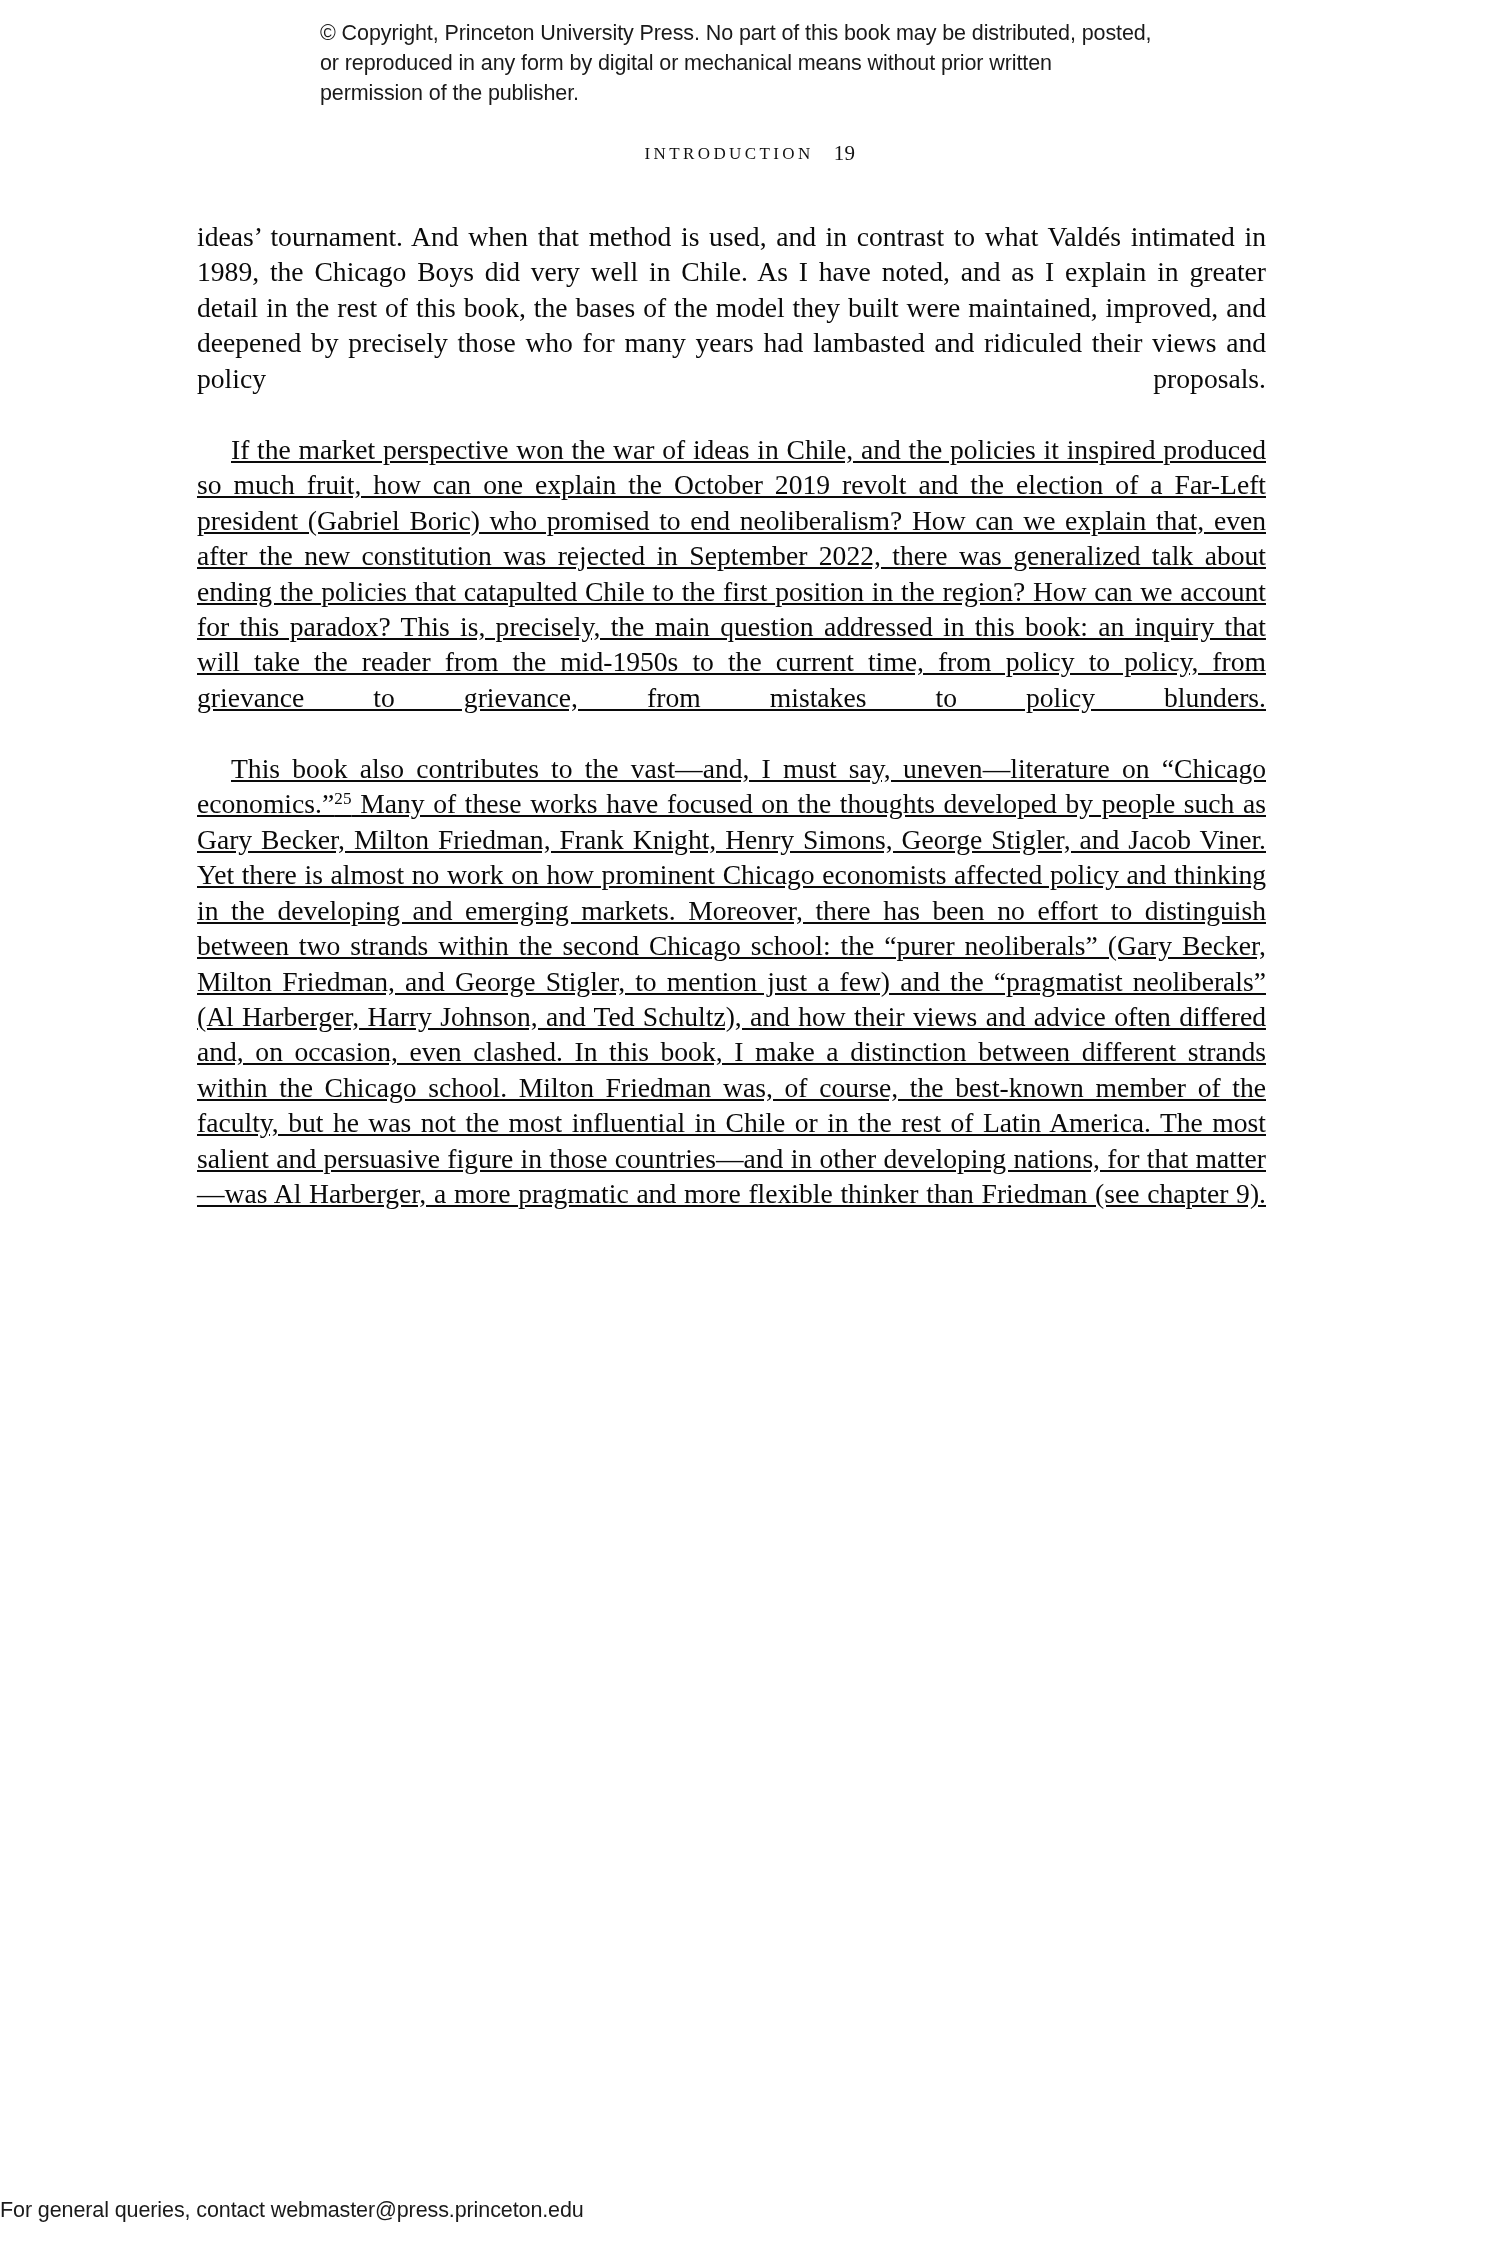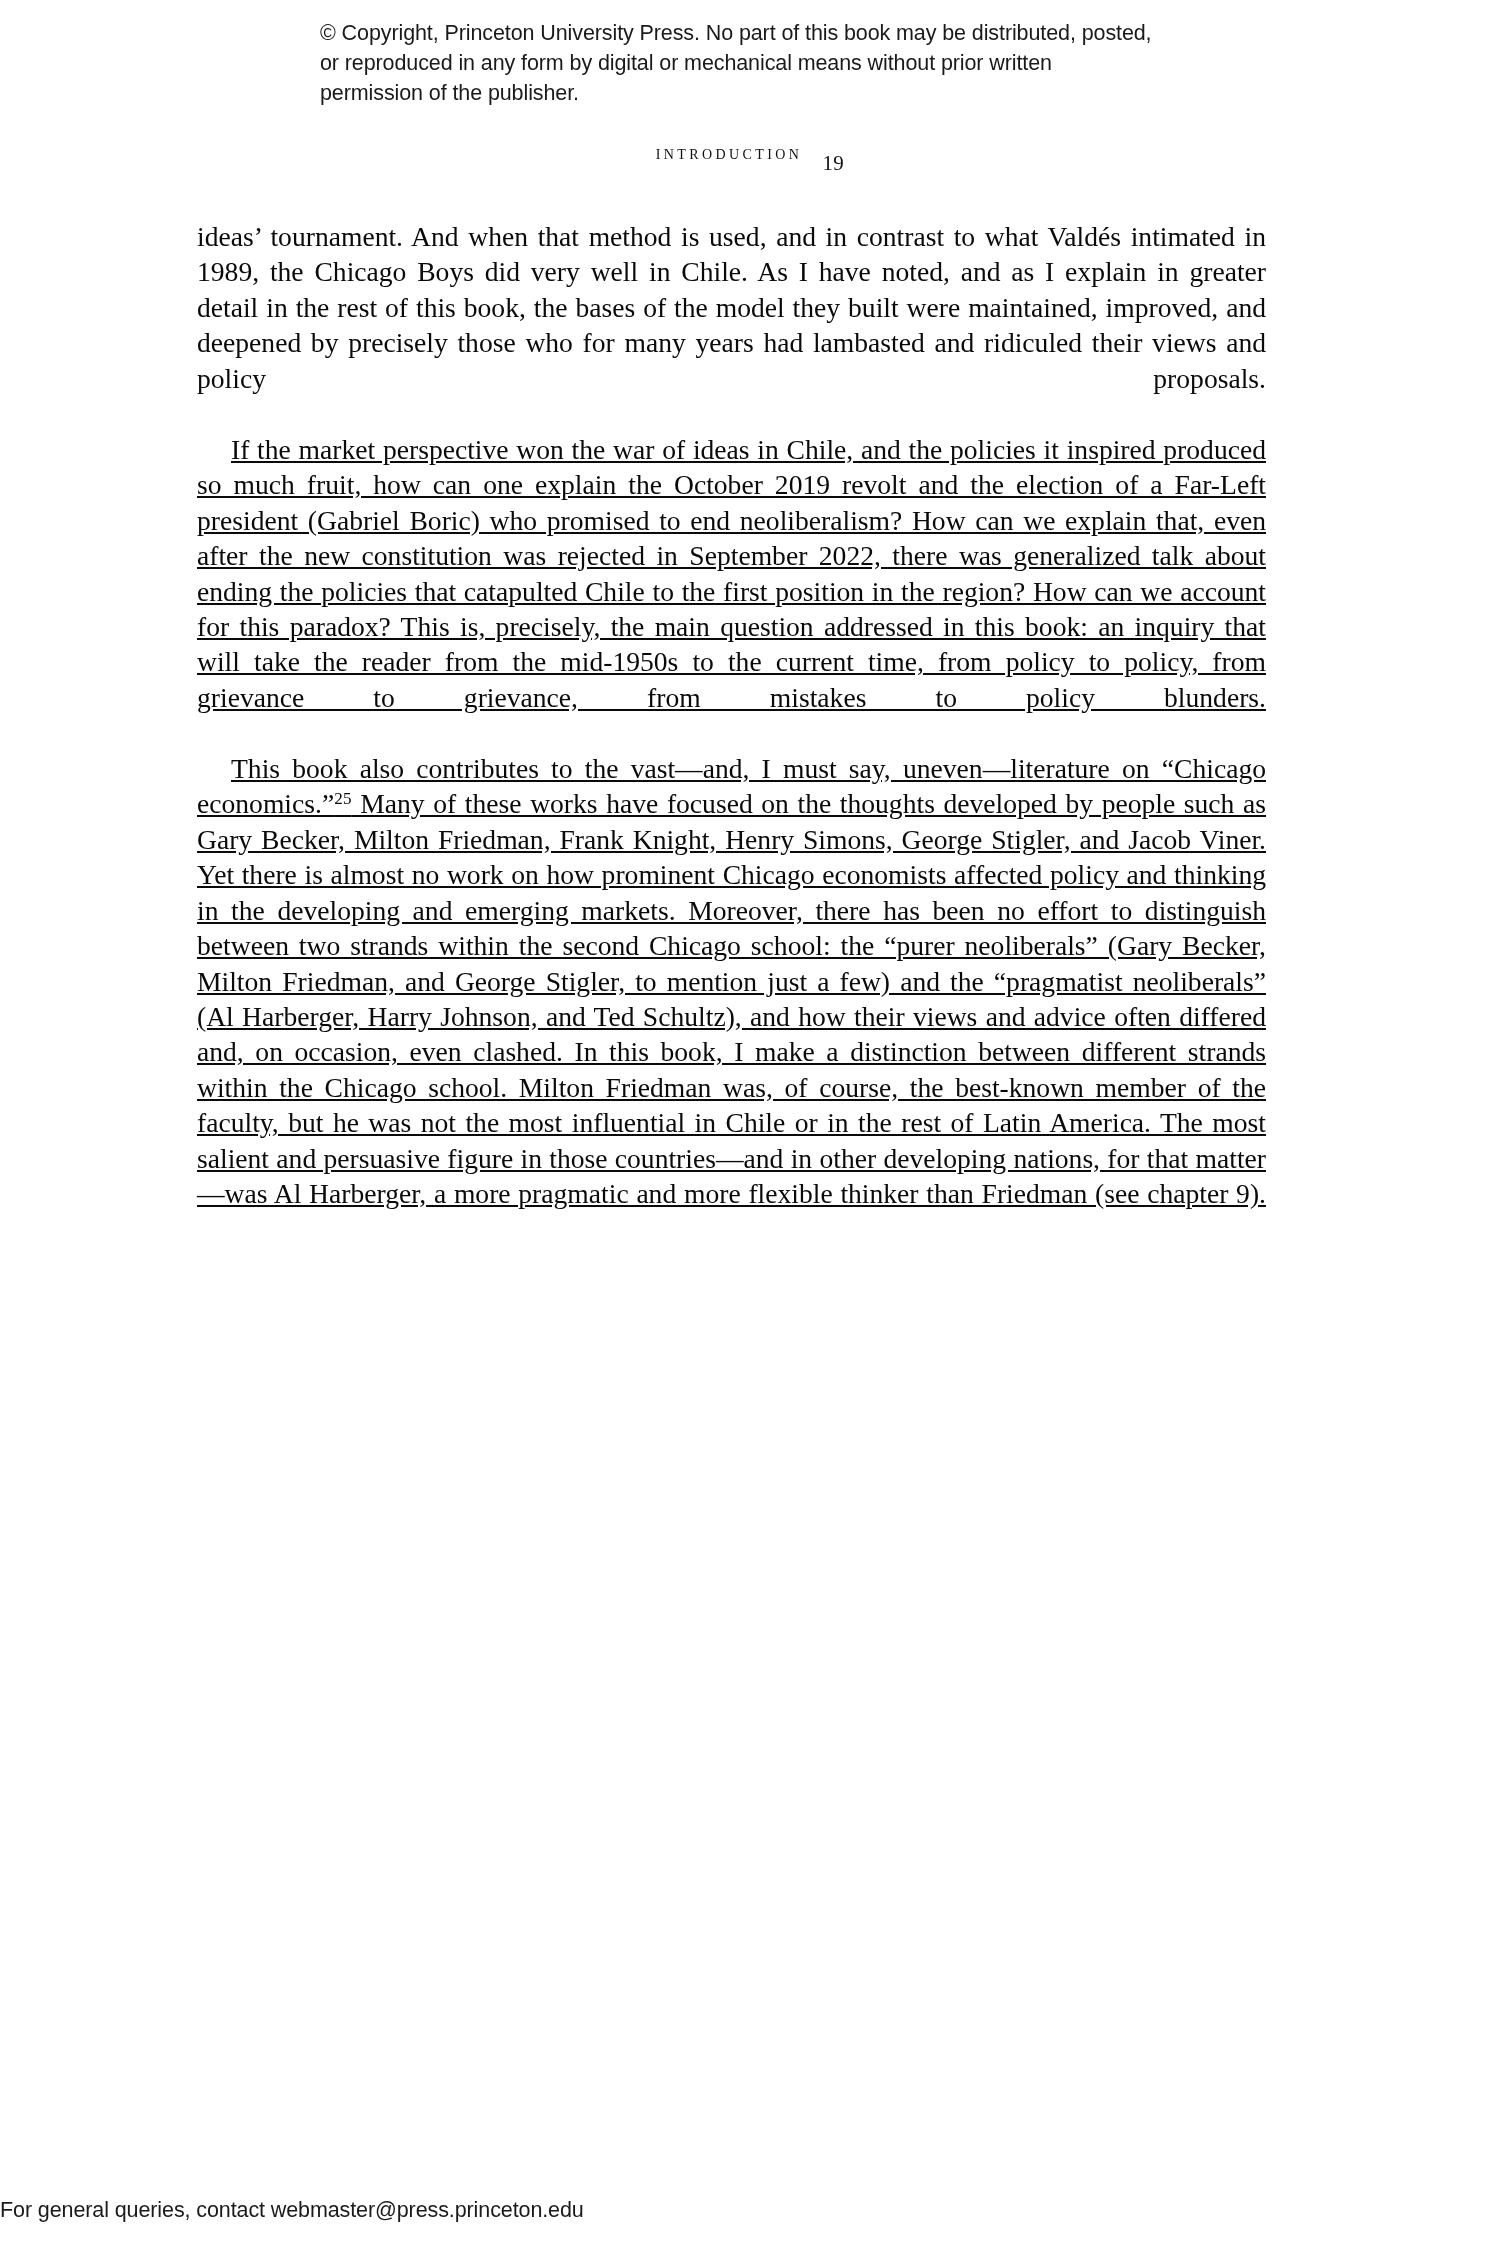--- a/index.html
+++ b/index.html
@@ -47,29 +47,29 @@
     text-align: center;
     font-family: "Liberation Serif", serif;
     font-size: 19.5px;
     line-height: 24px;
     color: #111111;
   }
   .running-head .rh-title {
     letter-spacing: 3.4px;
     font-variant: small-caps;
     text-transform: uppercase;
-    font-size: 14px;
+    font-size: 17px;
   }
   .running-head .rh-folio {
     display: inline-block;
     margin-left: 20px;
     font-size: 21px;
     letter-spacing: 0.4px;
     position: relative;
-    top: 11px;
+    top: 1px;
   }
 
   
   .text-column {
     position: absolute;
     left: 197px;
     top: 190px;
     width: 1069px;
     margin-top: 29px;
   }

